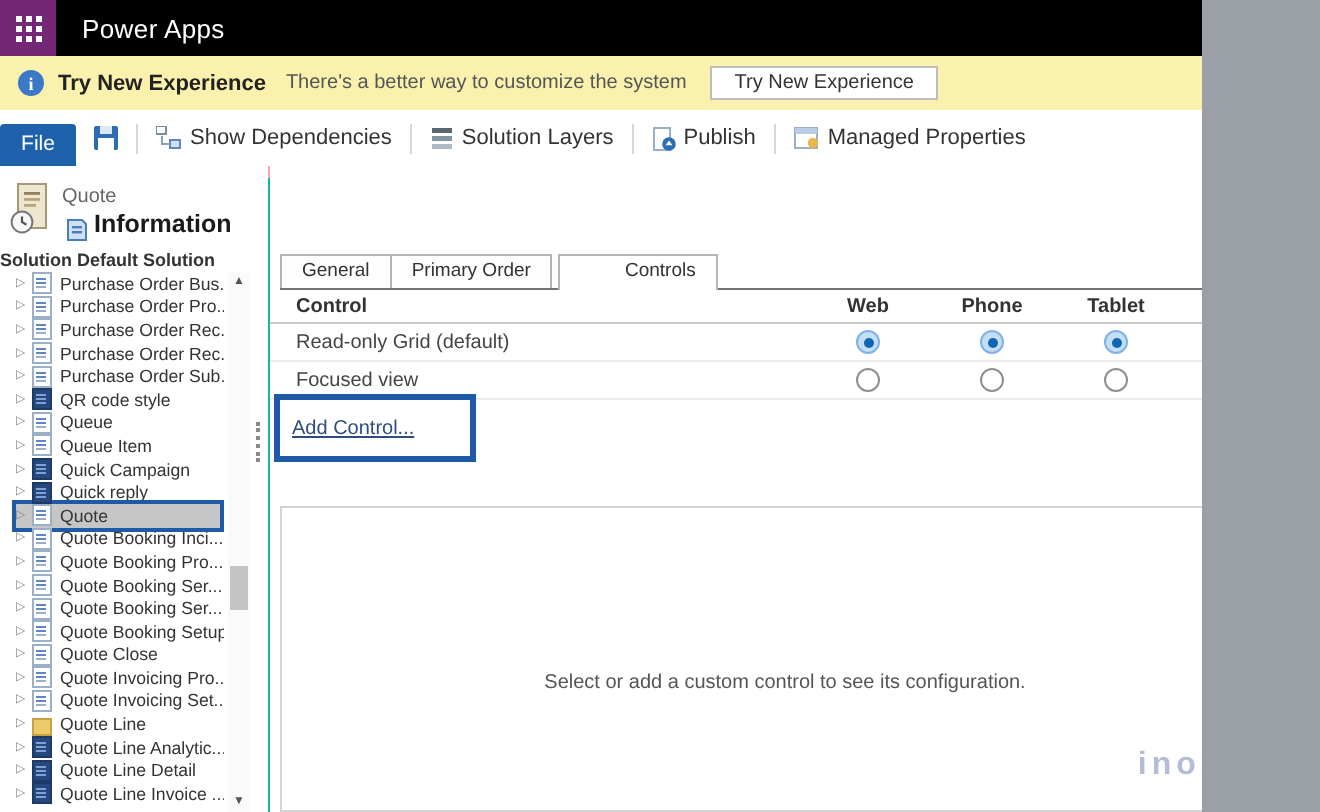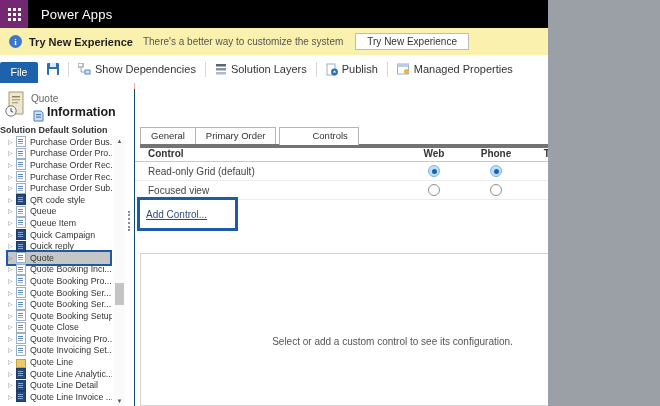--- a/index.html
+++ b/index.html
@@ -1,16 +1,16 @@
 <!DOCTYPE html>
 <html><head>
 <meta charset="utf-8">
 <style>
   html,body{margin:0;padding:0;background:#9aa0a6;}
-  .screen{position:relative;width:548px;height:406px;background:#0c4a6e;overflow:hidden;
+  .screen{position:relative;width:601px;height:406px;background:#14b8a6;overflow:hidden;
           font-family:"Liberation Sans",sans-serif;color:#333;}
 
   
   .topbar{position:absolute;left:0;top:0;width:660px;height:28px;background:#000;display:flex;align-items:center;}
   .waffle{width:28px;height:28px;background:#742774;display:flex;align-items:center;justify-content:center;cursor:pointer;}
   .app-title{color:#fff;font-size:13px;margin-left:13px;font-weight:400;letter-spacing:.2px;}
 
   
   .notif{position:absolute;left:0;top:28px;width:660px;height:27px;background:#faf1ae;border-bottom:1px solid #ece086;
          display:flex;align-items:center;}
@@ -59,21 +59,21 @@
   .tree-sb{position:absolute;left:114px;top:53px;width:11px;height:270px;background:#fafafa;}
   .tsb-up{position:absolute;left:0;top:0;width:11px;height:10px;font-size:6px;color:#555;text-align:center;line-height:10px;cursor:pointer;}
   .tsb-up::before{content:"▲";}
   .tsb-thumb{position:absolute;left:1px;top:147px;width:9px;height:22px;background:#c4c4c4;cursor:pointer;}
   .tsb-down{position:absolute;left:0;bottom:0;width:11px;height:10px;font-size:6px;color:#555;text-align:center;line-height:10px;cursor:pointer;}
   .tsb-down::before{content:"▼";}
   .splitter-grip{position:absolute;left:128px;top:128px;width:0;height:20px;border-left:2px dotted #8a8a8a;cursor:col-resize;}
 
   
   .main{position:absolute;left:135px;top:83px;width:525px;height:323px;background:#fff;}
-  .tabs{position:absolute;left:5px;top:44px;width:505px;display:flex;align-items:flex-end;border-bottom:4px solid #737373;}
+  .tabs{position:absolute;left:5px;top:44px;width:505px;display:flex;align-items:flex-end;border-bottom:1px solid #737373;}
   .tab{border:1px solid #b5b5b5;border-bottom:none;padding:2px 10px 3px;font-size:9.5px;color:#333;
        background:#fdfdfd;cursor:pointer;margin-bottom:0;}
   .tab + .tab{border-left:none;}
   .tab.active{margin-left:3px;border-left:1px solid #b5b5b5;background:#fff;margin-bottom:-1px;padding-bottom:4px;padding-left:32px;}
 
   .grid{position:absolute;left:0;top:62px;width:508px;}
   .g-head{display:flex;align-items:center;height:16px;border-bottom:1px solid #c9c9c9;font-weight:bold;font-size:10px;color:#333;}
   .g-row{display:flex;align-items:center;height:18px;border-bottom:1px solid #ececec;font-size:10px;color:#444;}
   .cname{flex:1;padding-left:13px;white-space:nowrap;}
   .col{width:62px;text-align:right;display:flex;justify-content:center;align-items:center;}

